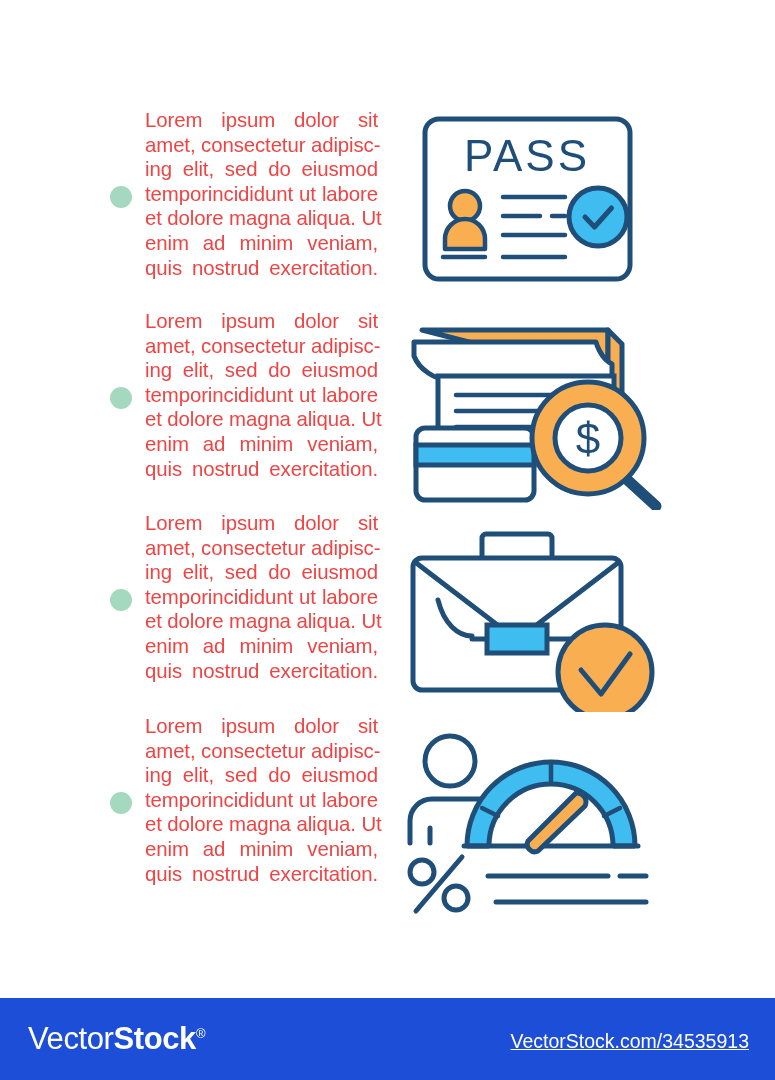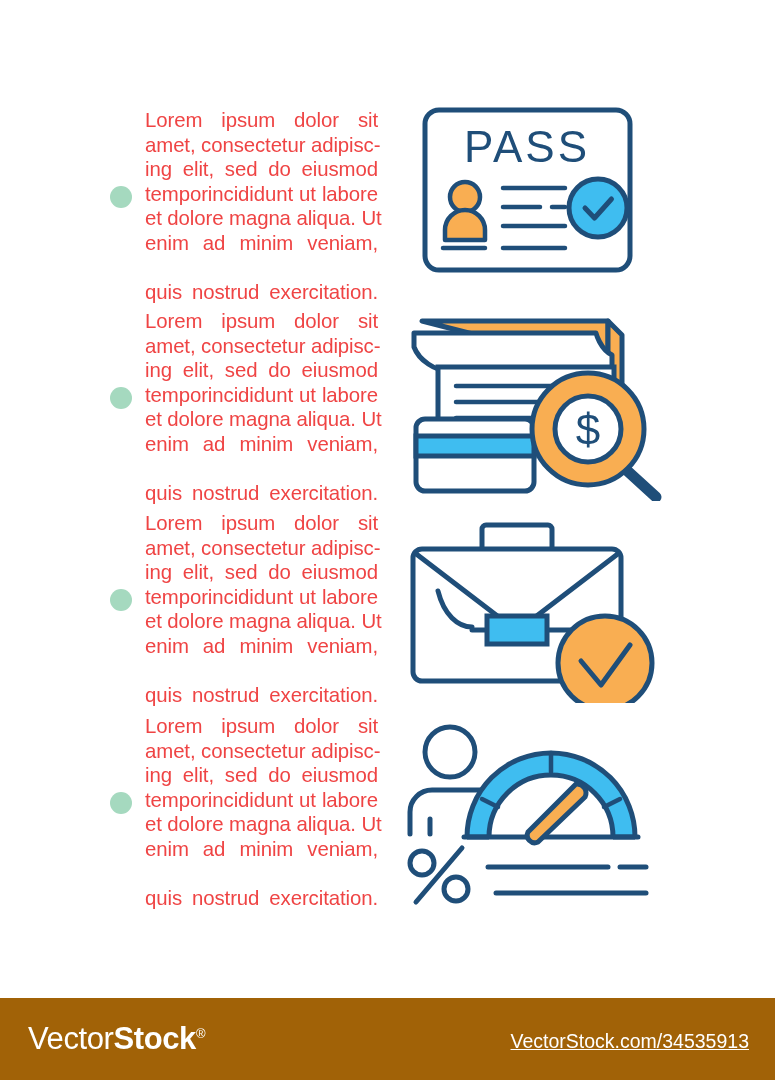--- a/index.html
+++ b/index.html
@@ -61,40 +61,39 @@
     word-spacing: 0px;
   }
   .text-block .ln {
     display: block;
     text-align: justify;
     text-align-last: justify;
     white-space: nowrap;
   }
   .text-block .ln.last {
     text-align-last: justify;
-    margin-top: 24px;
   }
 
   .icon-wrap {
     position: absolute;
-    top: 0;
+    top: 9px;
     left: 400px;
     width: 280px;
     height: 200px;
   }
   .icon-wrap svg { display: block; }
 
   
   #footer {
     position: absolute;
     left: 0;
     bottom: 0;
     width: 775px;
     height: 82px;
-    background: #a16207;
+    background: #1d4ed8;
     color: #ffffff;
   }
   #wm-logo {
     position: absolute;
     left: 28px;
     top: 23px;
     font-size: 31px;
     letter-spacing: -0.4px;
     white-space: nowrap;
   }

